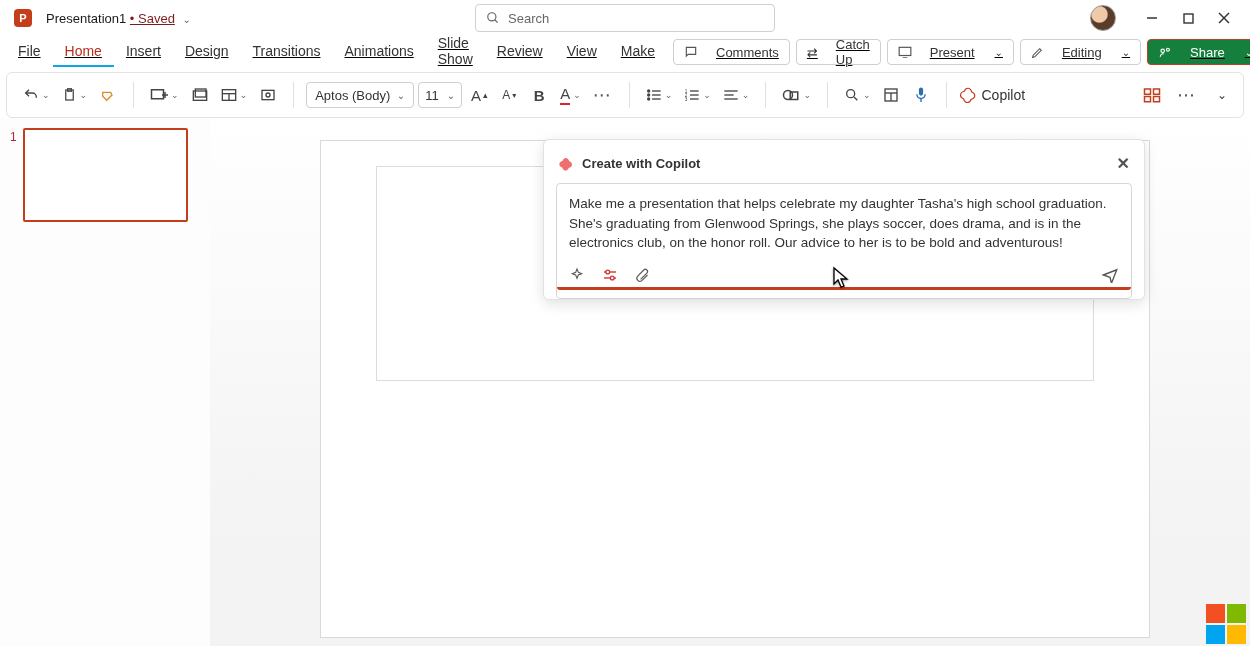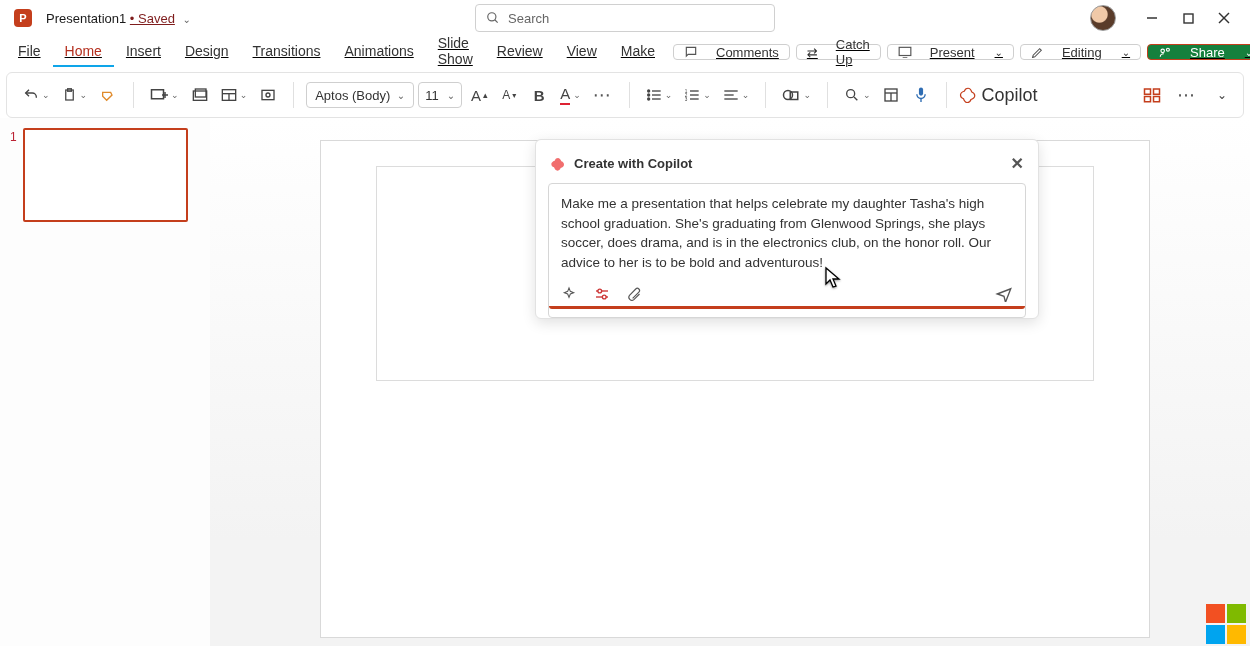--- a/index.html
+++ b/index.html
@@ -16,51 +16,51 @@
   .avatar { width:26px; height:26px; border-radius:50%; background: radial-gradient(circle at 35% 35%, #f0c9a8 0 35%, #5a3c2a 40% 100%); margin-right:18px; border:1px solid #999;}
   .winbtn { width:36px; height:28px; display:flex; align-items:center; justify-content:center; color:#333; font-size:14px;}
   .winbtn svg { stroke:#333; }
 
   
   .tabstrip { height: 32px; display:flex; align-items:center; padding:0 6px; gap:0; border-bottom:0;text-decoration:underline; }
   .tab { padding: 6px 12px; font-size: 14px; color:#333; cursor:pointer; border-bottom:2px solid transparent; }
   .tab.active { color:#b5301f; border-bottom:2px solid #0ea5e9; font-weight:400; }
   .tab.file { font-weight:400; }
   .tabstrip .spacer { flex:1; }
-  .pillbtn { height:16px; border:1px solid #cfcfcf; border-radius:4px; display:flex; align-items:center; padding:0 10px; font-size:13px; color:#333; margin-left:6px; gap:18px; background:#fff;}
+  .pillbtn { height:26px; border:1px solid #cfcfcf; border-radius:4px; display:flex; align-items:center; padding:0 10px; font-size:13px; color:#333; margin-left:6px; gap:18px; background:#fff;}
   .pillbtn.share { background:#15803d; color:#fff; border-color:#c43e1c; }
   .pillbtn .chev { font-size:10px; color:inherit; margin-left:2px;}
 
   
   .ribbon { height:46px; border:1px solid #e3e3e3; border-radius:6px; margin:4px 6px 0 6px; display:flex; align-items:center; padding:0 8px; gap:4px; background:#fff; position:relative;}
   .ribbon .grp { display:flex; align-items:center; gap:4px; padding:0 4px;}
   .ribbon .sep { width:1px; height:26px; background:#e0e0e0; margin:0 4px;}
   .rbtn { min-width:26px; height:28px; display:flex; align-items:center; justify-content:center; border-radius:4px; color:#444; font-size:14px; padding:0 4px; gap:2px;}
   .rbtn .chev { font-size:9px; color:#666; margin-left:1px;}
   .fontbox { width:108px; height:26px; border:1px solid #cfcfcf; border-radius:4px; display:flex; align-items:center; padding:0 8px; font-size:13px; color:#333; justify-content:space-between;}
   .sizebox { width:44px; height:26px; border:1px solid #cfcfcf; border-radius:4px; display:flex; align-items:center; padding:0 6px; font-size:13px; color:#333; justify-content:space-between;}
-  .copilot-rbtn { display:flex; align-items:center; gap:6px; font-size:18px; color:#333;}
+  .copilot-rbtn { display:flex; align-items:center; gap:6px; font-size:14px; color:#333;}
   .ribbon-right { position:absolute; right:8px; display:flex; align-items:center; gap:8px;}
   .ellipsis { font-size:18px; letter-spacing:2px; color:#555;}
 
   
   .workspace { position:absolute; top:118px; left:0; right:0; bottom:0; display:flex; background:#fdfdfd;}
   .thumbpane { width:210px; padding:10px 10px; }
   .thumb-wrap { display:flex; }
   .thumb-num { font-size:12px; color:#b23; margin-right:6px; margin-top:2px;}
   .thumb { width:165px; height:94px; border:2px solid #c43e1c; border-radius:2px; background:#fff;}
   .canvas-area { flex:1; position:relative; background:linear-gradient(#ffffff,#f3f3f3 80%); }
   .slide { position:absolute; left:110px; top:22px; width:830px; height:498px; background:#fff; border:1px solid #d9d9d9; }
   .title-ph { position:absolute; left:55px; top:25px; right:55px; height:215px; border:1px solid #dcdcdc; display:flex; align-items:center; justify-content:center;}
   .title-ph span { font-size:52px; color:#5a5a5a; font-weight:300; letter-spacing:0.5px;}
   .sub-ph { position:absolute; left:55px; top:252px; right:55px; height:200px; border:1px solid #dcdcdc; display:flex; align-items:flex-start; justify-content:center; padding-top:14px;}
   .sub-ph span { font-size:32px; color:#5a5a5a; font-weight:300;}
 
   
-  .copilot-pop { position:absolute; left:214px; top:-2px; width:504px; background:#fff; border:1px solid #e2e2e2; border-radius:6px; box-shadow:0 4px 14px rgba(0,0,0,0.12); padding:10px 12px 0 12px;}
+  .copilot-pop { position:absolute; left:222px; top:-2px; width:602px; background:#fff; border:1px solid #e2e2e2; border-radius:6px; box-shadow:0 4px 14px rgba(0,0,0,0.12); padding:10px 12px 0 12px;}
   .cp-head { display:flex; align-items:center; font-size:13px; font-weight:600; color:#333; gap:8px; padding:4px 2px 10px 2px;}
   .cp-close { margin-left:auto; color:#555; font-size:16px;}
   .cp-box { border:1px solid #d6d6d6; border-radius:4px; padding:10px 12px 8px 12px; position:relative;}
   .cp-text { font-size:13.5px; color:#333; line-height:1.45;}
   .cp-tools { display:flex; align-items:center; gap:16px; margin-top:14px; color:#555;}
   .cp-tools .spacer { flex:1;}
   .cp-underline { height:3px; background:#c43e1c; margin:4px -12px 0 -12px; border-radius:0 0 4px 4px;}
   .cursor { position:absolute; left:288px; top:126px; pointer-events:none;}
   .cursor svg { filter: drop-shadow(0 1px 1px rgba(0,0,0,0.4)); }
 

